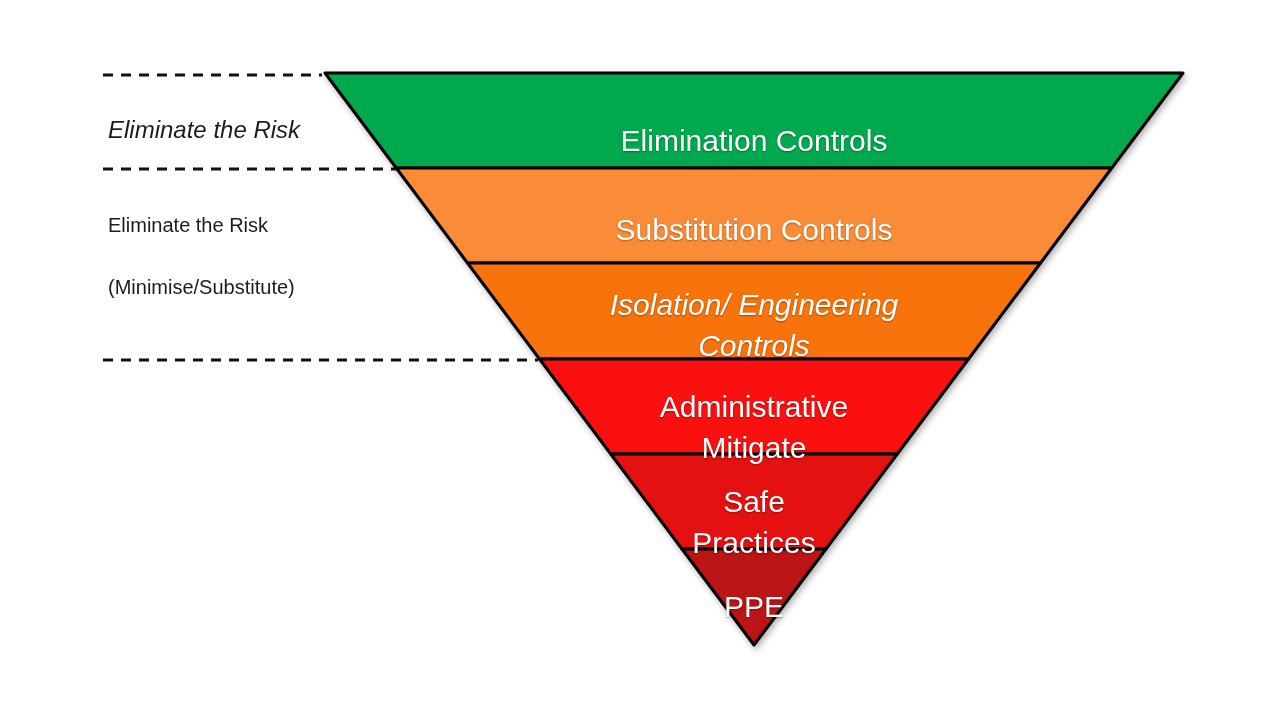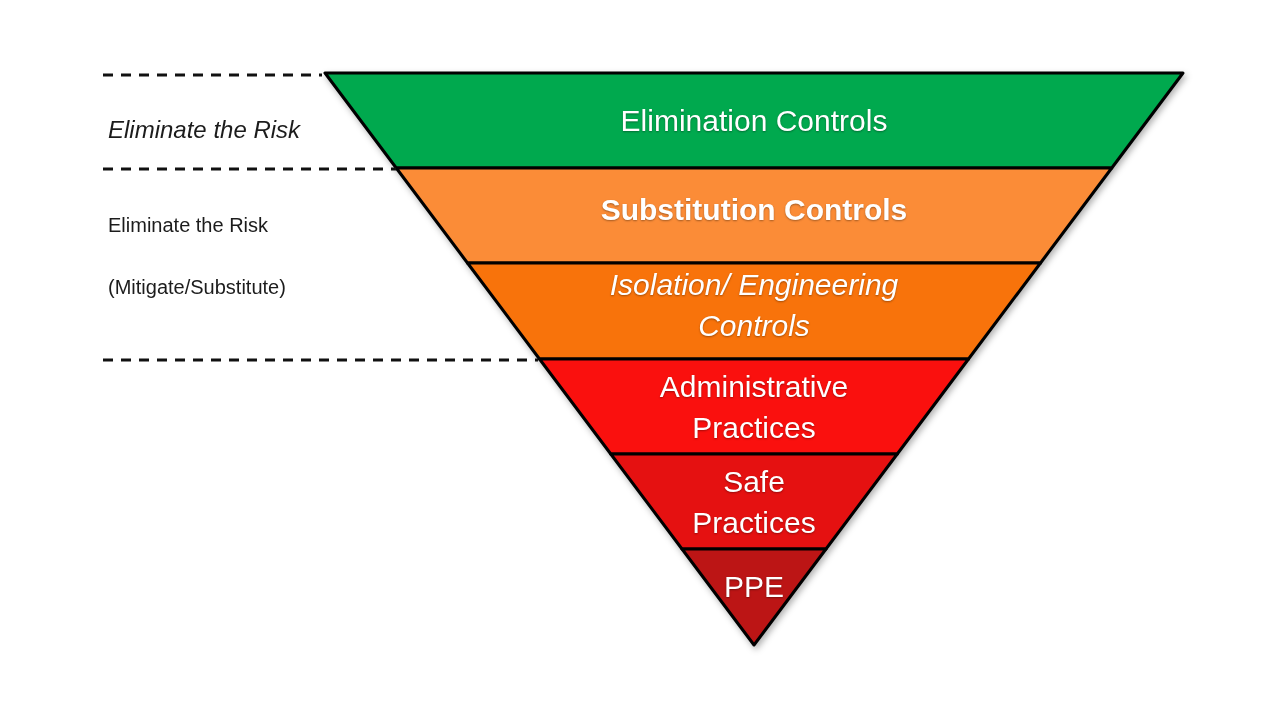--- a/index.html
+++ b/index.html
@@ -40,34 +40,35 @@
     display: flex;
     align-items: center;
     justify-content: center;
     text-align: center;
     color: #ffffff;
     font-size: 30px;
     line-height: 41px;
     white-space: pre-line;
     text-shadow: 0 1px 2px rgba(0,0,0,0.35);
     pointer-events: none;
+    margin-top: 20px;
   }
   .side-note {
     position: absolute;
     color: #1c1c1c;
     white-space: pre-line;
   }
   .side-note .main-line { display: block; }
   .side-note .sub-line  { display: block; }
   .note-0 { left: 108px; top: 85px;  font-size: 24px; line-height: 30px; font-style: italic; }
   .note-1 { left: 108px; top: 179px; font-size: 20px; line-height: 31px; }
   .note-2 { left: 108px; top: 370px; font-size: 23px; line-height: 31px; }
 
   .label-0 { left: 454px; top: 73px;  width: 600px; height: 95px; }
-  .label-1 { left: 454px; top: 168px; width: 600px; height: 83px; font-weight: bold; }
+  .label-1 { left: 454px; top: 168px; width: 600px; height: 83px; }
   .label-2 { left: 454px; top: 263px; width: 600px; height: 84px; font-style: italic; }
   .label-3 { left: 454px; top: 359px; width: 600px; height: 95px; }
   .label-4 { left: 504px; top: 454px; width: 500px; height: 95px; }
   .label-5 { left: 604px; top: 549px; width: 300px; height: 74px; }
 </style>
 </head>
 <body>
 
 <div class="stage">
 
@@ -83,26 +84,26 @@
     <line class="dashed-line" x1="103" y1="75" x2="322" y2="75"></line>
     <line class="dashed-line" x1="103" y1="169" x2="396" y2="169"></line>
     <line class="dashed-line" x1="103" y1="360" x2="538" y2="360"></line>
   </svg>
 
   <div class="band-label label-0">Elimination Controls</div>
   <div class="band-label label-1">Substitution Controls</div>
   <div class="band-label label-2">Isolation/ Engineering
 Controls</div>
   <div class="band-label label-3">Administrative
-Practices</div>
+Mitigate</div>
   <div class="band-label label-4">Safe
 Practices</div>
   <div class="band-label label-5">PPE</div>
 
   <div class="side-note note-0">
     <span class="main-line">Eliminate the Risk</span>
   </div>
   <div class="side-note note-1">
     <span class="main-line">Eliminate the Risk</span>
-    <span class="sub-line">(Mitigate/Substitute)</span>
+    <span class="sub-line">(Minimise/Substitute)</span>
   </div>
 
 </div>
 
 </body></html>

